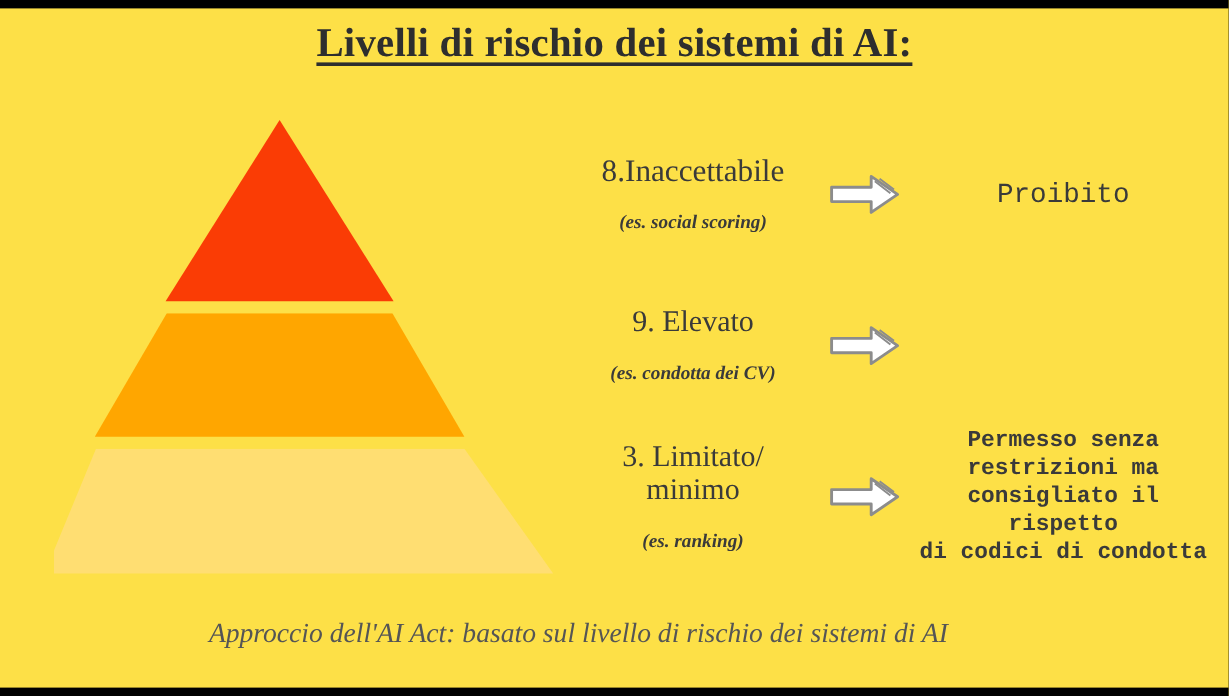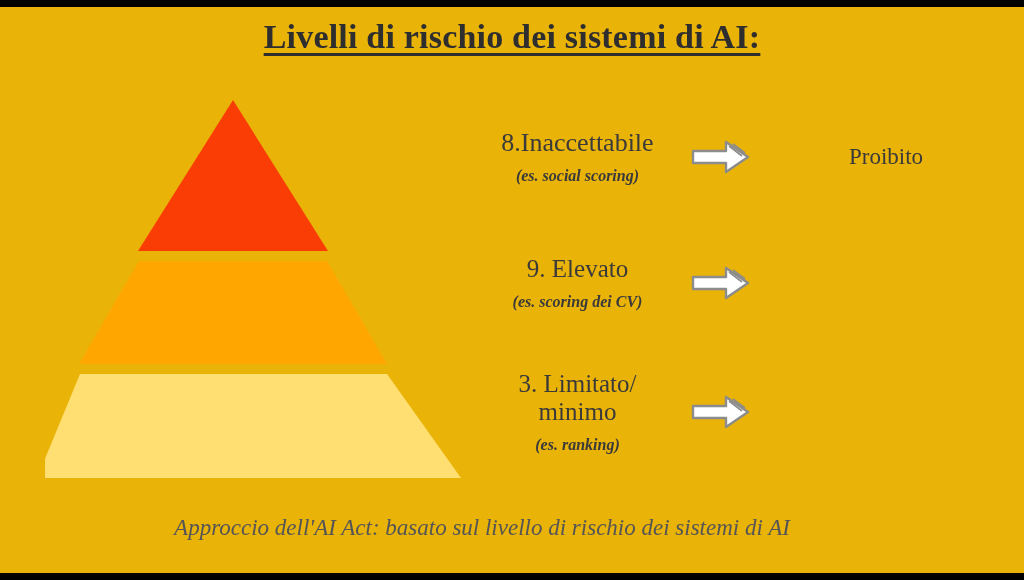--- a/index.html
+++ b/index.html
@@ -6,21 +6,21 @@
   html, body {
     margin: 0; padding: 0;
     width: 1024px; height: 580px;
     background: #000;
     font-family: "Liberation Sans", sans-serif;
   }
   #slide {
     position: relative;
     width: 1024px;
     height: 580px;
-    background: #eab308;
+    background: #fde047;
     overflow: hidden;
   }
   
   .bar {
     position: absolute;
     left: 0; width: 1024px;
     background: #000000;
   }
   .bar.top { top: 0; height: 7px; }
   .bar.bottom { bottom: 0; height: 7px; }
@@ -72,43 +72,43 @@
     font-family: "Liberation Serif", serif;
     font-size: 25px;
     line-height: 1.12;
     white-space: pre-line;
   }
   .level .lv-sub {
     font-family: "Liberation Serif", serif;
     font-style: italic;
     font-weight: bold;
     font-size: 16px;
-    margin-top: 10px;
+    margin-top: 20px;
   }
   .arrow {
     width: 72px;
     display: flex;
     justify-content: center;
     align-items: center;
   }
   .row .outcome {
     width: 258px;
     text-align: center;
-    font-family: Liberation Serif, serif;
+    font-family: Liberation Mono, monospace;
     font-weight: bold;
     color: #3a3a3a;
     font-size: 19px;
     line-height: 1.22;
     white-space: pre-line;
   }
   #row1 { top: 128px; }
   #row1 .outcome { font-size: 23px; font-weight: normal; }
   #row1 .level .lv-main { font-size: 26px; }
   #row2 { top: 255px; }
-  #row3 { top: 370px; }
+  #row3 { top: 356px; }
 
   #caption {
     position: absolute;
     left: 0; top: 515px;
     width: 952px;
     text-align: center;
     font-family: "Liberation Serif", serif;
     font-style: italic;
     font-size: 23px;
     color: #555555;
@@ -157,21 +157,21 @@
         <path d="M3 14 L36 14 L36 5 L58 20 L36 35 L36 26 L3 26 Z" fill="#FFFFFF" stroke="#8C8C8C" stroke-width="2.4" stroke-linejoin="round"></path>
         <path d="M39 9 L52 19 M43 7 L55 16" stroke="#8C8C8C" stroke-width="1.6"></path>
       </svg>
     </div>
     <div class="outcome">Proibito</div>
   </div>
 
   <div class="row" id="row2">
     <div class="level">
       <div class="lv-main">9. Elevato</div>
-      <div class="lv-sub">(es. scoring dei CV)</div>
+      <div class="lv-sub">(es. condotta dei CV)</div>
     </div>
     <div class="arrow">
       <svg width="62" height="40" viewBox="0 0 62 40">
         <path d="M3 14 L36 14 L36 5 L58 20 L36 35 L36 26 L3 26 Z" fill="#FFFFFF" stroke="#8C8C8C" stroke-width="2.4" stroke-linejoin="round"></path>
         <path d="M39 9 L52 19 M43 7 L55 16" stroke="#8C8C8C" stroke-width="1.6"></path>
       </svg>
     </div>
   </div>
 
   <div class="row" id="row3">
@@ -179,17 +179,21 @@
       <div class="lv-main">3. Limitato/
 minimo</div>
       <div class="lv-sub">(es. ranking)</div>
     </div>
     <div class="arrow">
       <svg width="62" height="40" viewBox="0 0 62 40">
         <path d="M3 14 L36 14 L36 5 L58 20 L36 35 L36 26 L3 26 Z" fill="#FFFFFF" stroke="#8C8C8C" stroke-width="2.4" stroke-linejoin="round"></path>
         <path d="M39 9 L52 19 M43 7 L55 16" stroke="#8C8C8C" stroke-width="1.6"></path>
       </svg>
     </div>
+    <div class="outcome">Permesso senza
+restrizioni ma
+consigliato il rispetto
+di codici di condotta</div>
   </div>
 
   <div id="caption">Approccio dell'AI Act: basato sul livello di rischio dei sistemi di AI</div>
 
 </div>
 
 </body></html>

